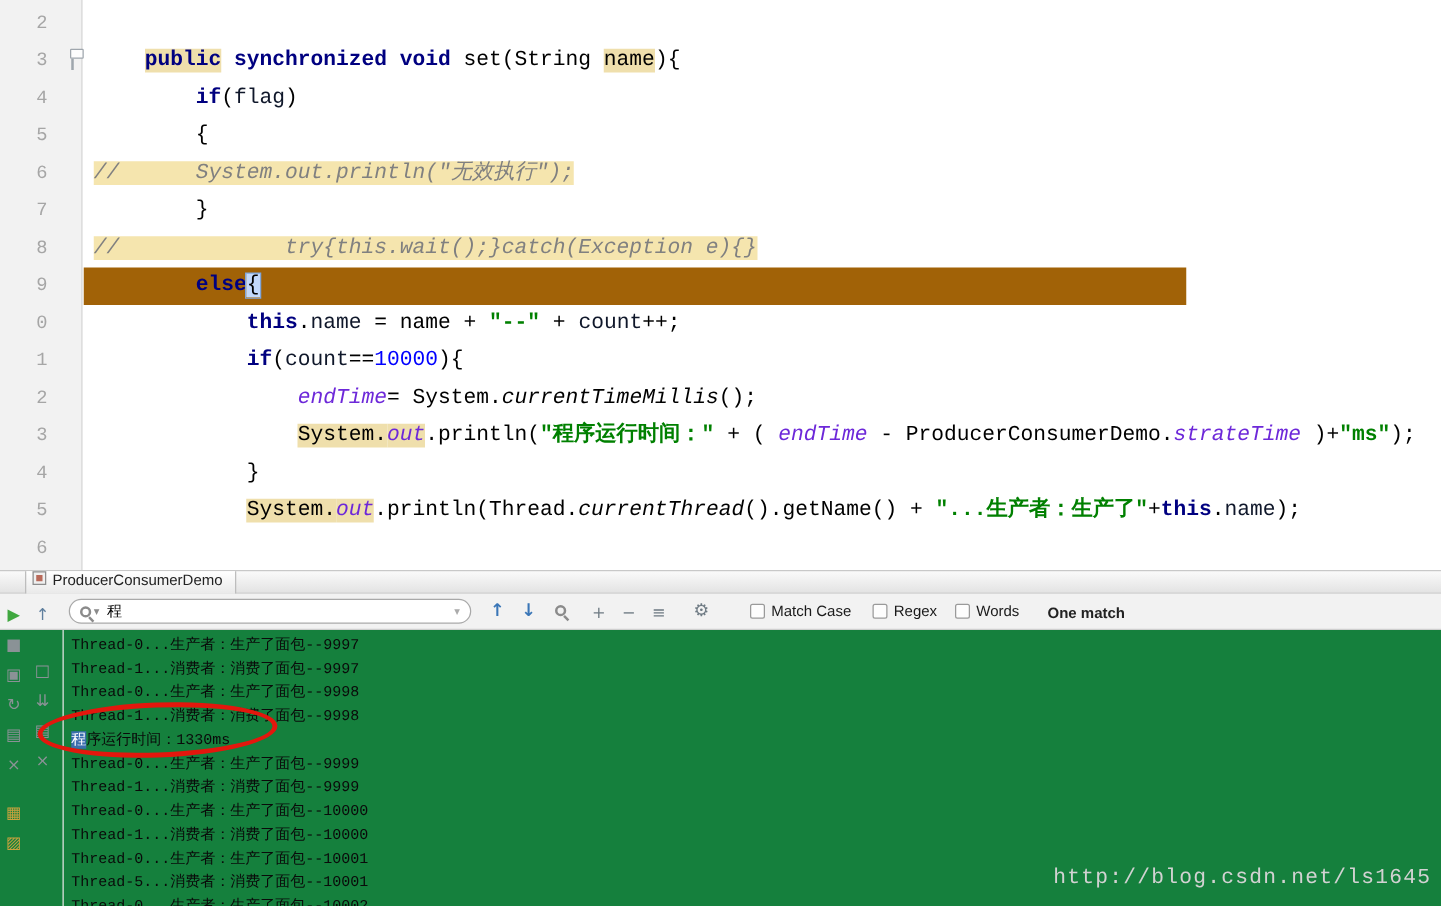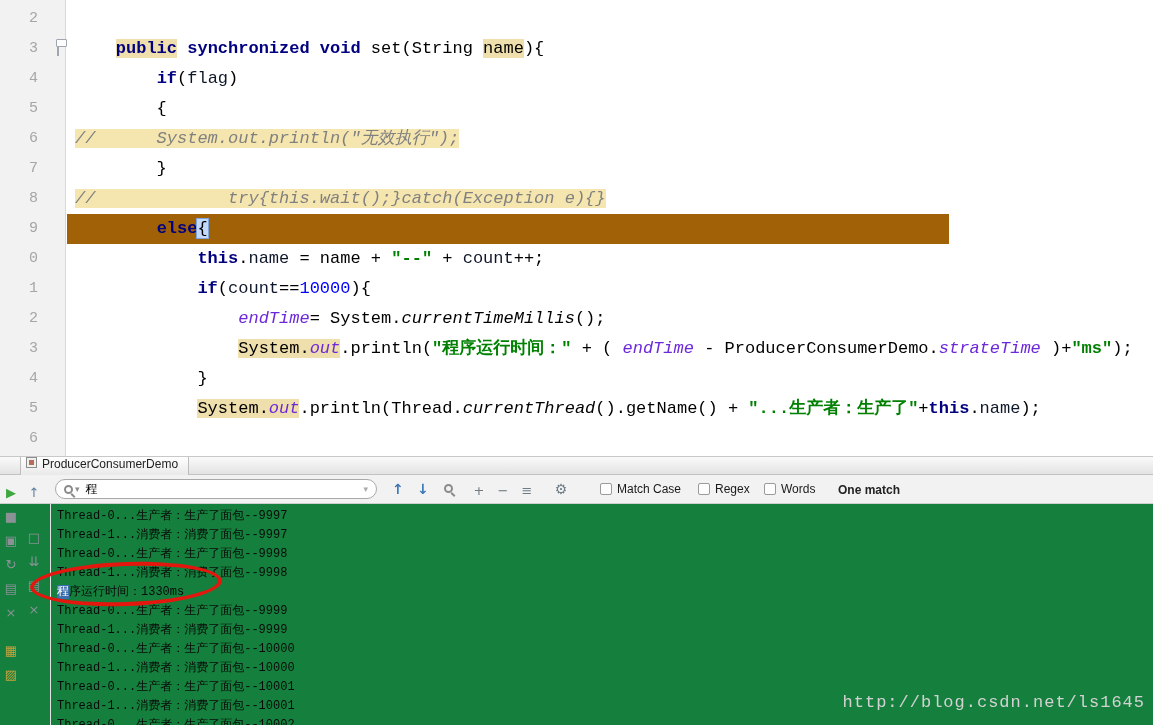--- a/index.html
+++ b/index.html
@@ -151,21 +151,21 @@
           <div class="con-line"><span>Thread-0...生产者：生产了面包--9997</span></div>
           <div class="con-line"><span>Thread-1...消费者：消费了面包--9997</span></div>
           <div class="con-line"><span>Thread-0...生产者：生产了面包--9998</span></div>
           <div class="con-line"><span>Thread-1...消费者：消费了面包--9998</span></div>
           <div class="con-line"><span class="tok-sel">程</span><span>序运行时间：1330ms</span></div>
           <div class="con-line"><span>Thread-0...生产者：生产了面包--9999</span></div>
           <div class="con-line"><span>Thread-1...消费者：消费了面包--9999</span></div>
           <div class="con-line"><span>Thread-0...生产者：生产了面包--10000</span></div>
           <div class="con-line"><span>Thread-1...消费者：消费了面包--10000</span></div>
           <div class="con-line"><span>Thread-0...生产者：生产了面包--10001</span></div>
-          <div class="con-line"><span>Thread-1...消费者：消费了面包--10001</span></div>
+          <div class="con-line"><span>Thread-5...消费者：消费了面包--10001</span></div>
           <div class="con-line"><span>Thread-0...生产者：生产了面包--10002</span></div>
         </div>
     </div>
   <div class="tbicon" style="left: 2px; top: 28px; color: rgb(63, 167, 63);">▶</div>
       <div class="tbicon" style="left: 2px; top: 52px; color: rgb(138, 146, 150);">■</div>
       <div class="tbicon" style="left: 2px; top: 76px; color: rgb(138, 146, 150);">▣</div>
       <div class="tbicon" style="left: 2px; top: 100px; color: rgb(138, 146, 150);">↻</div>
       <div class="tbicon" style="left: 2px; top: 124px; color: rgb(138, 146, 150);">▤</div>
       <div class="tbicon" style="left: 2px; top: 148px; color: rgb(138, 146, 150);">×</div>
       <div class="tbicon" style="left: 2px; top: 186px; color: rgb(201, 162, 62);">▦</div>

